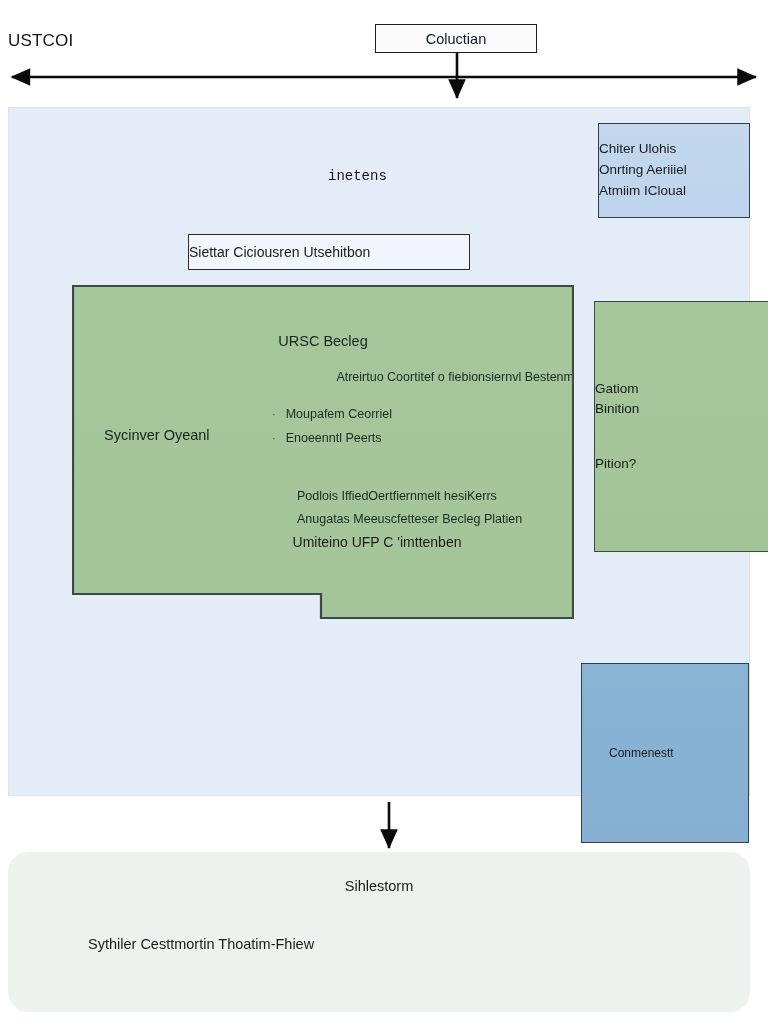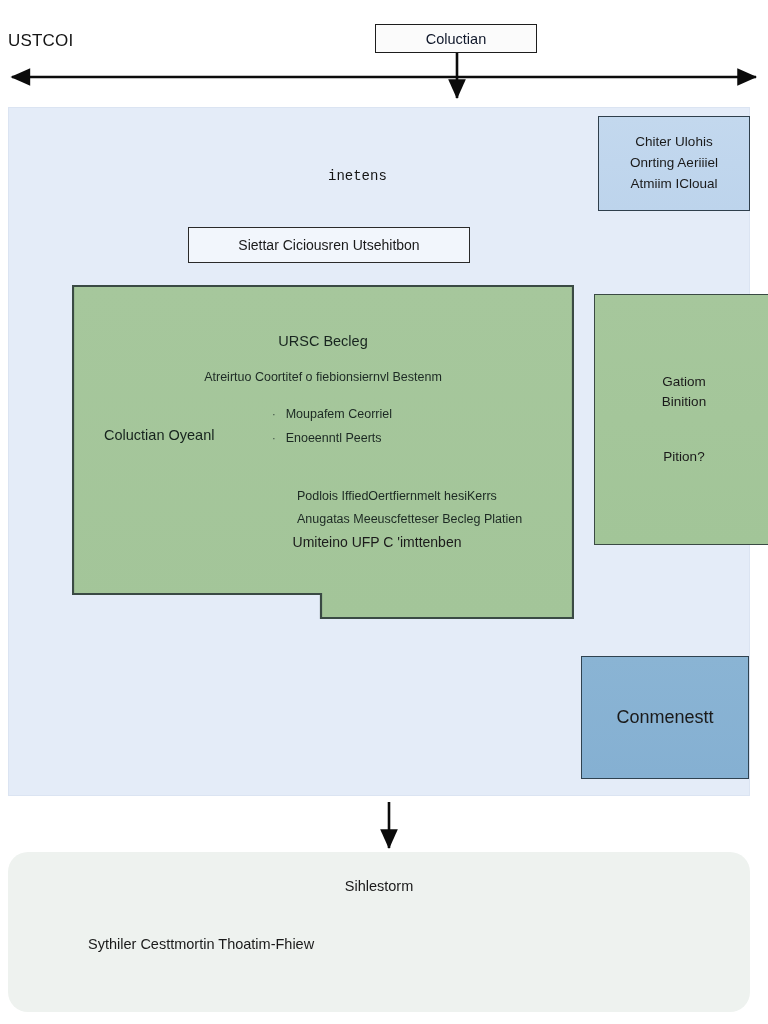--- a/index.html
+++ b/index.html
@@ -70,24 +70,25 @@
     border: 1px solid #dbe4f2;
     box-sizing: border-box;
   }
 
   
   .box {
     position: absolute;
     box-sizing: border-box;
     display: flex;
     flex-direction: column;
-    align-items: center;
+    align-items: flex-start;
     justify-content: center;
     text-align: center;
     color: #1a1a1a;
+    margin-top: 7px;
   }
 
   .box-blue {
     background: linear-gradient(180deg, #c3d8ee 0%, #bdd4ec 100%);
     border: 1.6px solid #2f3f4c;
   }
 
   .box-blue-solid {
     background: linear-gradient(180deg, #8ab4d4 0%, #85b0d2 100%);
     border: 1.6px solid #2f4250;
@@ -127,22 +128,23 @@
     width: 180px;
     height: 251px;
     font-size: 13.5px;
     line-height: 1.5;
   }
 
   #component-box {
     left: 581px;
     top: 656px;
     width: 168px;
-    height: 123px;
-    font-size: 18px;
+    height: 180px;
+    font-size: 12px;
+    padding-left: 27px;
   }
 
   
   #core-shape {
     position: absolute;
     left: 72px;
     top: 285px;
     width: 502px;
     height: 334px;
     background: linear-gradient(180deg, #a6c79c 0%, #a3c599 100%);
@@ -166,21 +168,21 @@
     top: 48px;
     text-align: center;
     font-size: 14.5px;
     color: #18251f;
   }
   .core-sub {
     position: absolute;
     left: 0;
     right: 0;
     top: 85px;
-    text-align: center;
+    text-align: right;
     font-size: 12.5px;
     color: #1d2a24;
   }
   .core-side-label {
     position: absolute;
     left: 32px;
     top: 142px;
     font-size: 14.5px;
     color: #16231d;
     white-space: nowrap;
@@ -336,21 +338,21 @@
 
   <div class="box box-blue" id="upstream-box">
     <span>Chiter Ulohis</span>
     <span>Onrting Aeriiiel</span>
     <span>Atmiim ICloual</span>
   </div>
 
   <div id="core-shape">
     <div class="core-title">URSC Becleg</div>
     <div class="core-sub">Atreirtuo Coortitef o fiebionsiernvl Bestenm</div>
-    <div class="core-side-label">Coluctian Oyeanl</div>
+    <div class="core-side-label">Sycinver Oyeanl</div>
     <div class="core-bullets">
       <div class="bullet-row">
         <span class="dot">·</span>
         <span>Moupafem Ceorriel</span>
       </div>
       <div class="bullet-row">
         <span class="dot">·</span>
         <span>Enoeenntl Peerts</span>
       </div>
     </div>

